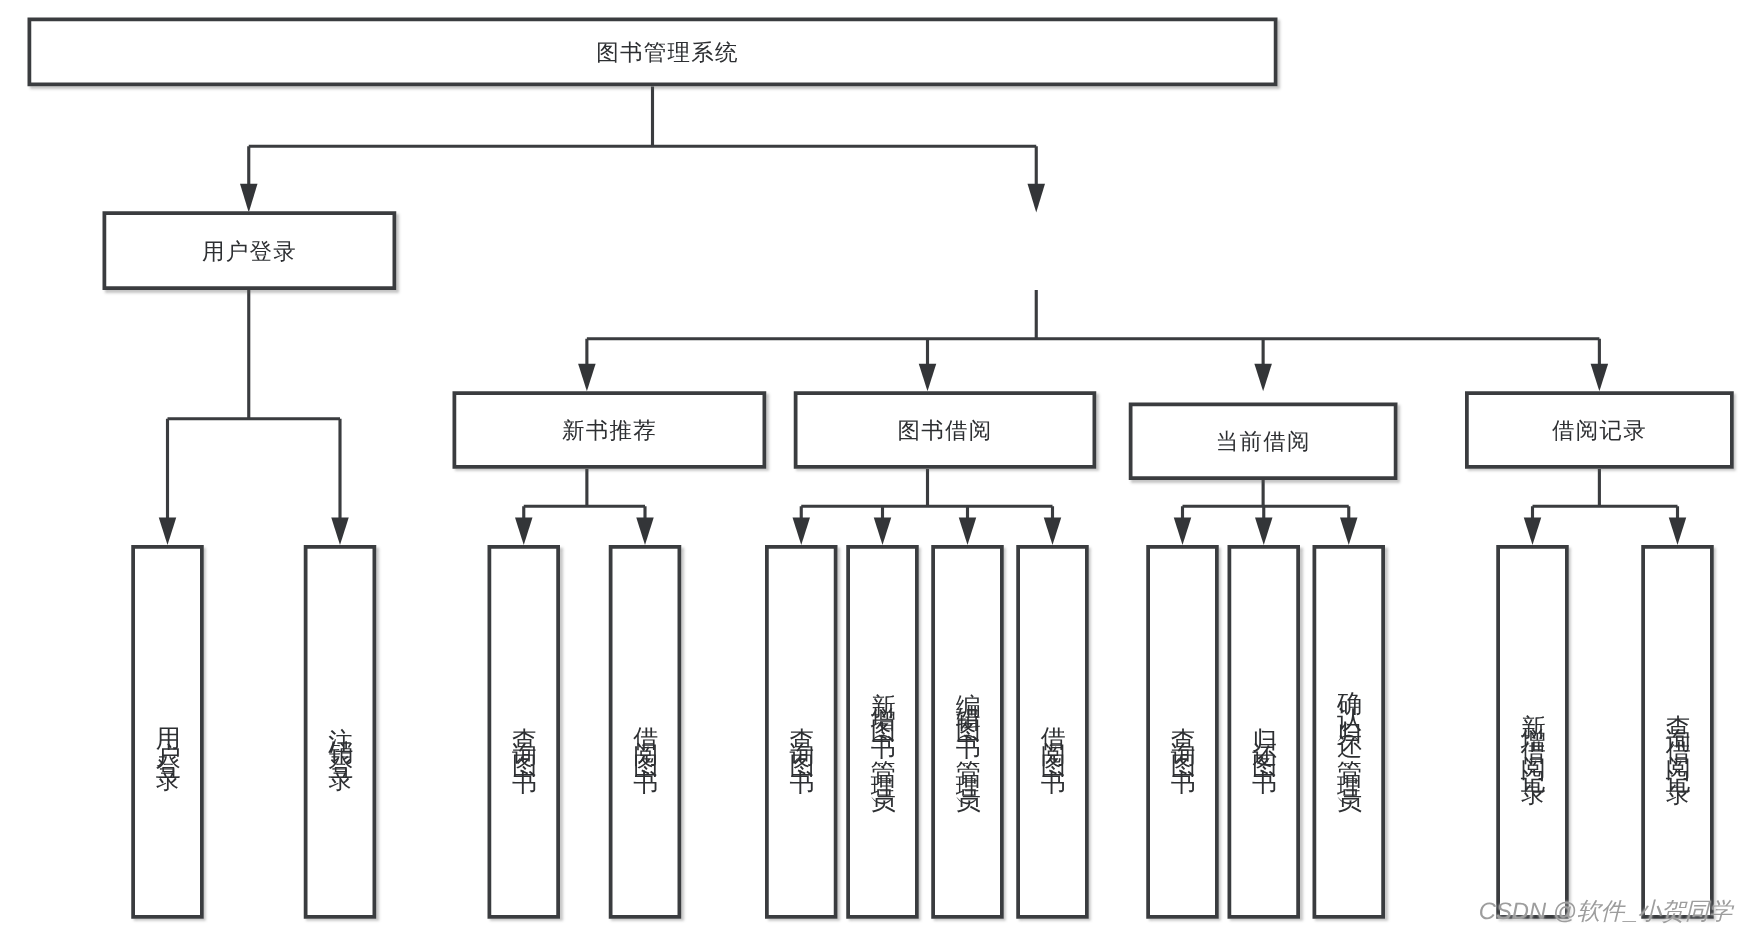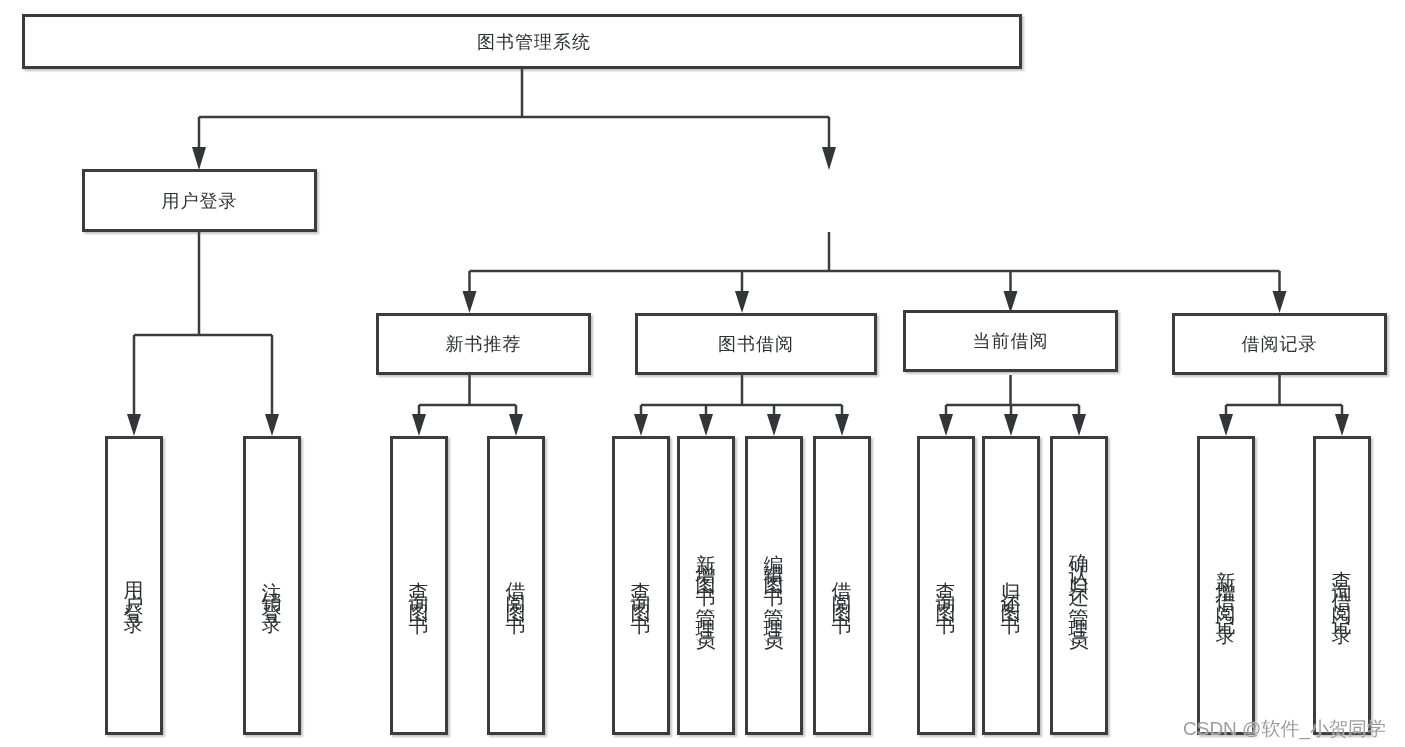--- a/index.html
+++ b/index.html
@@ -41,20 +41,21 @@
   }
   #watermark {
     position: absolute;
     left: 1183px;
     top: 716px;
     font-size: 19px;
     color: #9d9d9d;
     white-space: nowrap;
     z-index: 5;
     text-shadow: 0 0 2px #ffffff;
+    font-style: italic;
   }
   .conn { stroke: #3a3c3f; stroke-width: 2.5; fill: none; }
   .arrowhead { fill: #333538; stroke: none; }
 </style>
 </head>
 <body>
 
 <div id="canvas">
 
   <svg id="connector-layer" viewBox="0 0 1405 747" xmlns="http://www.w3.org/2000/svg">
@@ -104,23 +105,23 @@
       <path class="conn" d="M1279.5 375 L1279.5 405 M1226 405 L1342 405 M1226 405 L1226 416 M1342 405 L1342 416"></path>
       <polygon class="arrowhead" points="1219,414 1233,414 1226,436"></polygon>
       <polygon class="arrowhead" points="1335,414 1349,414 1342,436"></polygon>
     </g>
   </svg>
 
   <div class="node h-node" style="left:22px; top:14px; width:1000px; height:55px;padding-left:24px;">图书管理系统</div>
 
   <div class="node h-node" style="left:82px; top:169px; width:235px; height:63px;">用户登录</div>
 
-  <div class="node h-node" style="left:376px; top:313px; width:215px; height:62px;">新书推荐</div>
+  <div class="node h-node" style="left:362px; top:313px; width:251px; height:62px;">新书推荐</div>
   <div class="node h-node" style="left:635px; top:313px; width:242px; height:62px;">图书借阅</div>
-  <div class="node h-node" style="left:903px; top:310px; width:215px; height:62px;">当前借阅</div>
+  <div class="node h-node" style="left:903px; top:322px; width:215px; height:62px;">当前借阅</div>
   <div class="node h-node" style="left:1172px; top:313px; width:215px; height:62px;">借阅记录</div>
 
   <div class="node leaf" style="left:105px;">用户登录</div>
   <div class="node leaf" style="left:243px;">注销登录</div>
 
   <div class="node leaf" style="left:390px;">查询图书</div>
   <div class="node leaf" style="left:487px;">借阅图书</div>
 
   <div class="node leaf" style="left:612px;">查询图书</div>
   <div class="node leaf" style="left:677px;">新增图书（管理员）</div>

